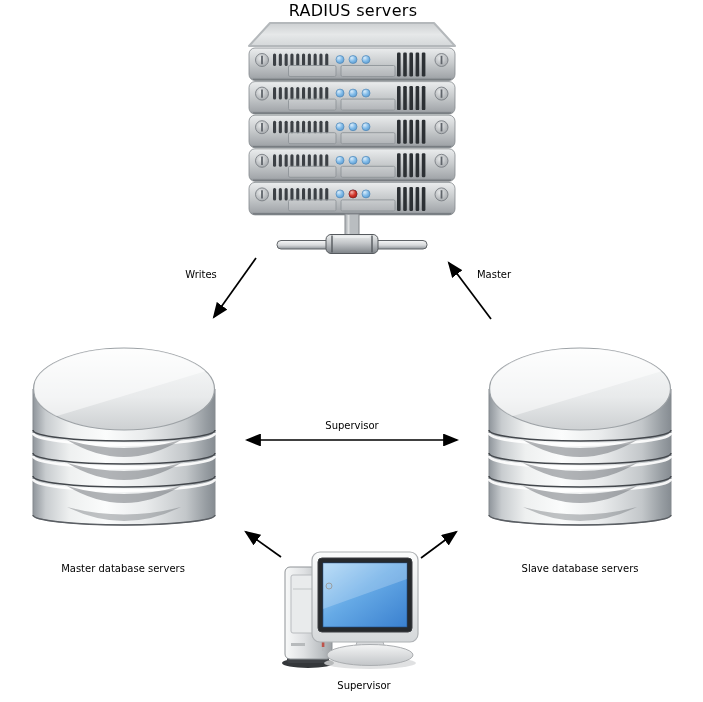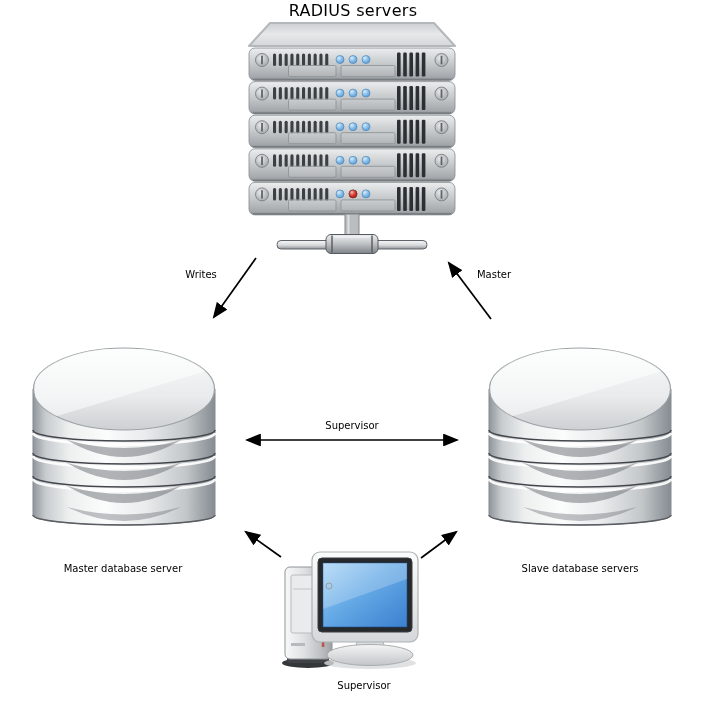--- a/index.html
+++ b/index.html
@@ -208,16 +208,16 @@
       <line x1="247" y1="440" x2="457" y2="440" marker-start="url(#arr)" marker-end="url(#arr)"></line>
       <line x1="281" y1="557" x2="246" y2="532" marker-end="url(#arr)"></line>
       <line x1="421" y1="558" x2="456" y2="532" marker-end="url(#arr)"></line>
     </g>
   </svg>
 
   <div class="lbl title" style="left:353px;top:1px">RADIUS servers</div>
   <div class="lbl" style="left:201px;top:269px">Writes</div>
   <div class="lbl" style="left:494px;top:269px">Master</div>
   <div class="lbl" style="left:352px;top:420px">Supervisor</div>
-  <div class="lbl" style="left:123px;top:563px">Master database server</div>
+  <div class="lbl" style="left:123px;top:563px">Master database servers</div>
   <div class="lbl" style="left:580px;top:563px">Slave database servers</div>
   <div class="lbl" style="left:364px;top:680px">Supervisor</div>
 </div>
 
 </body></html>

